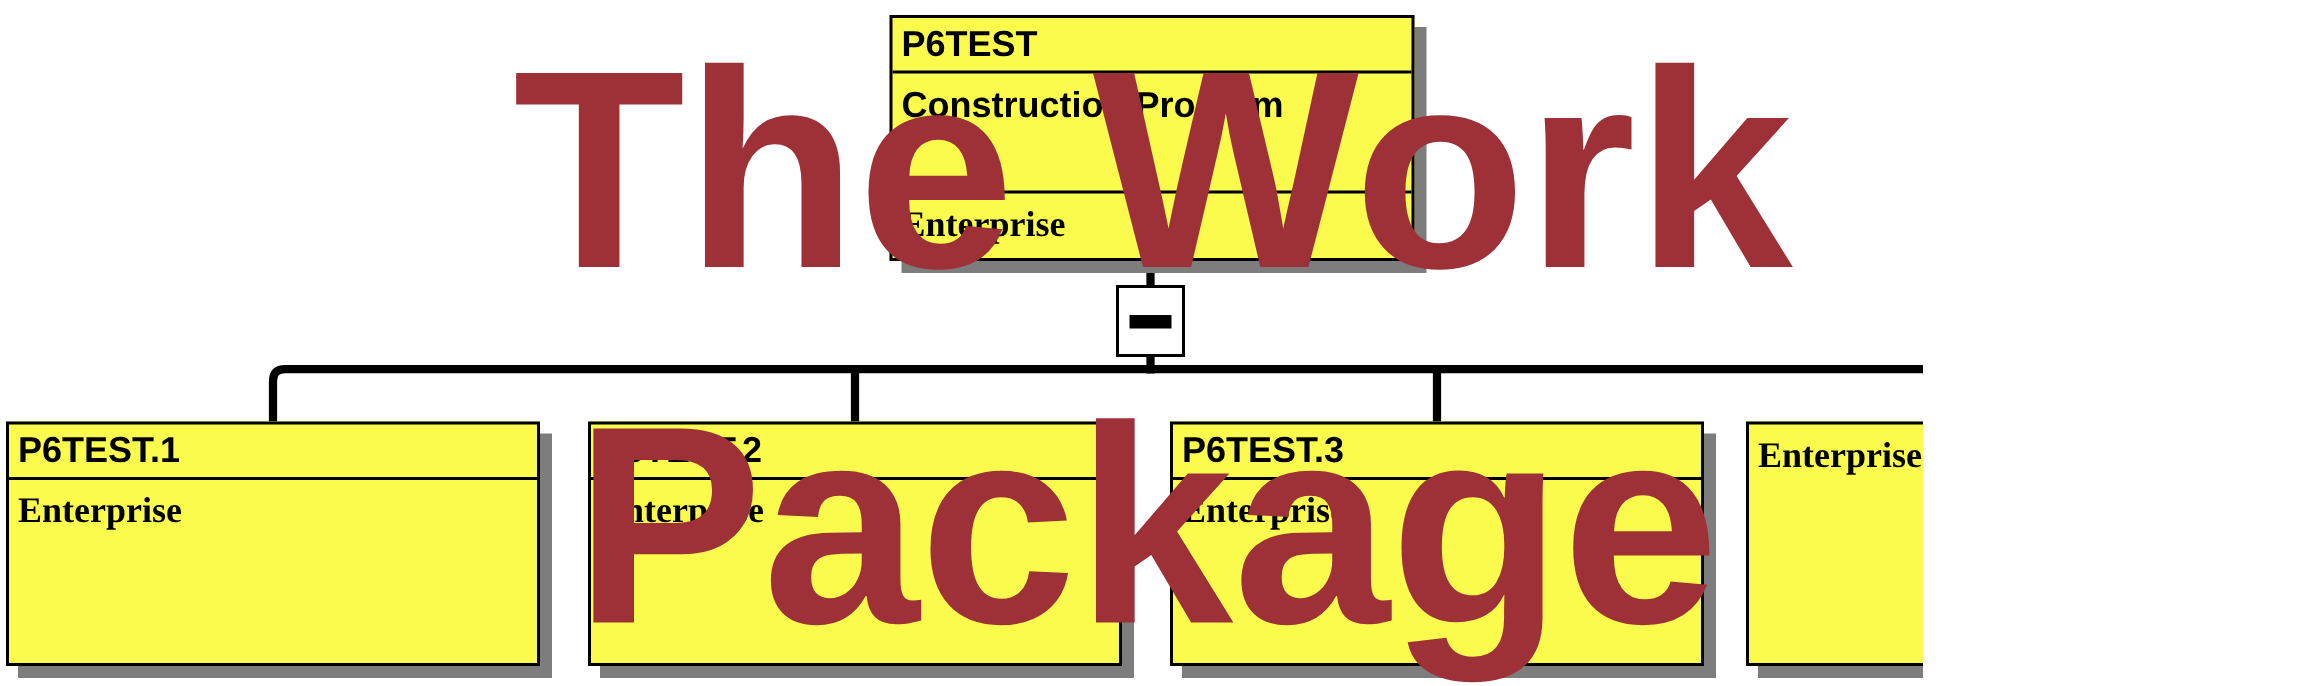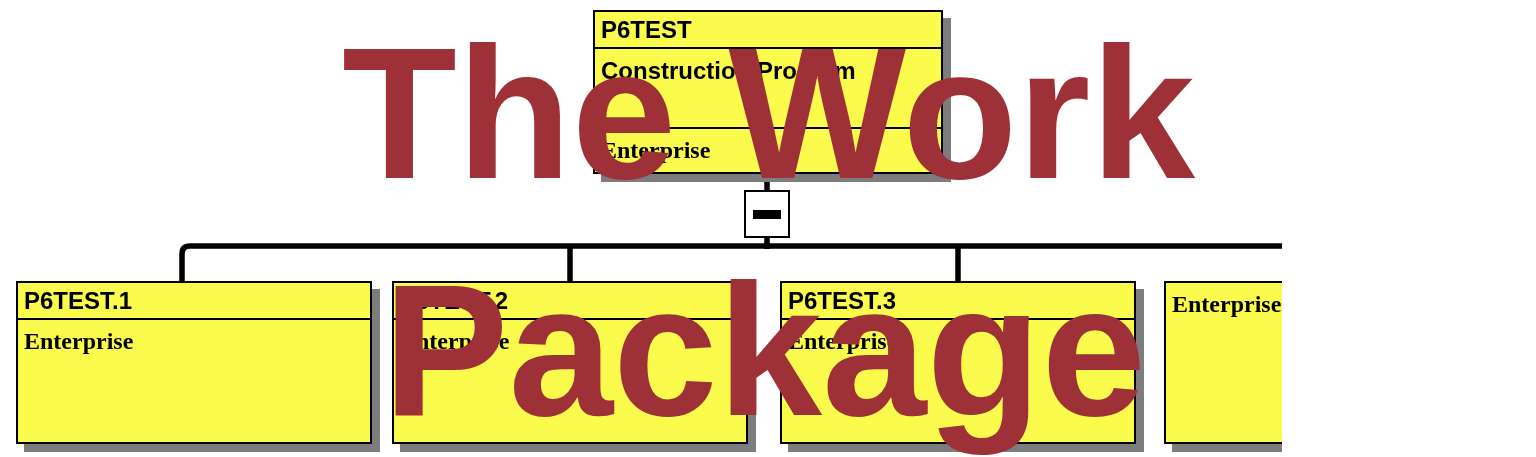--- a/index.html
+++ b/index.html
@@ -57,21 +57,21 @@
     padding-top: 8px;
   }
   .wbs-box .row-mgr {
     height: 43px;
     display: flex;
     align-items: center;
     font-family: Liberation Serif, serif;
   }
 
   .root-box  { left: 593px;  top: 10px;  width: 350px; height: 164px; }
-  .child-1   { left: 16px;    top: 281px; width: 356px; height: 163px; text-align: right; }
+  .child-1   { left: 4px;    top: 281px; width: 356px; height: 163px; text-align: right; }
   .child-2   { left: 392px;  top: 281px; width: 356px; height: 163px; }
   .child-3   { left: 780px;  top: 281px; width: 356px; height: 163px; }
   .child-4   { left: 1164px; top: 281px; width: 356px; height: 163px; }
 
   
   .collapse-btn {
     position: absolute;
     left: 744px; top: 190px;
     width: 46px; height: 48px;
     box-sizing: border-box;

